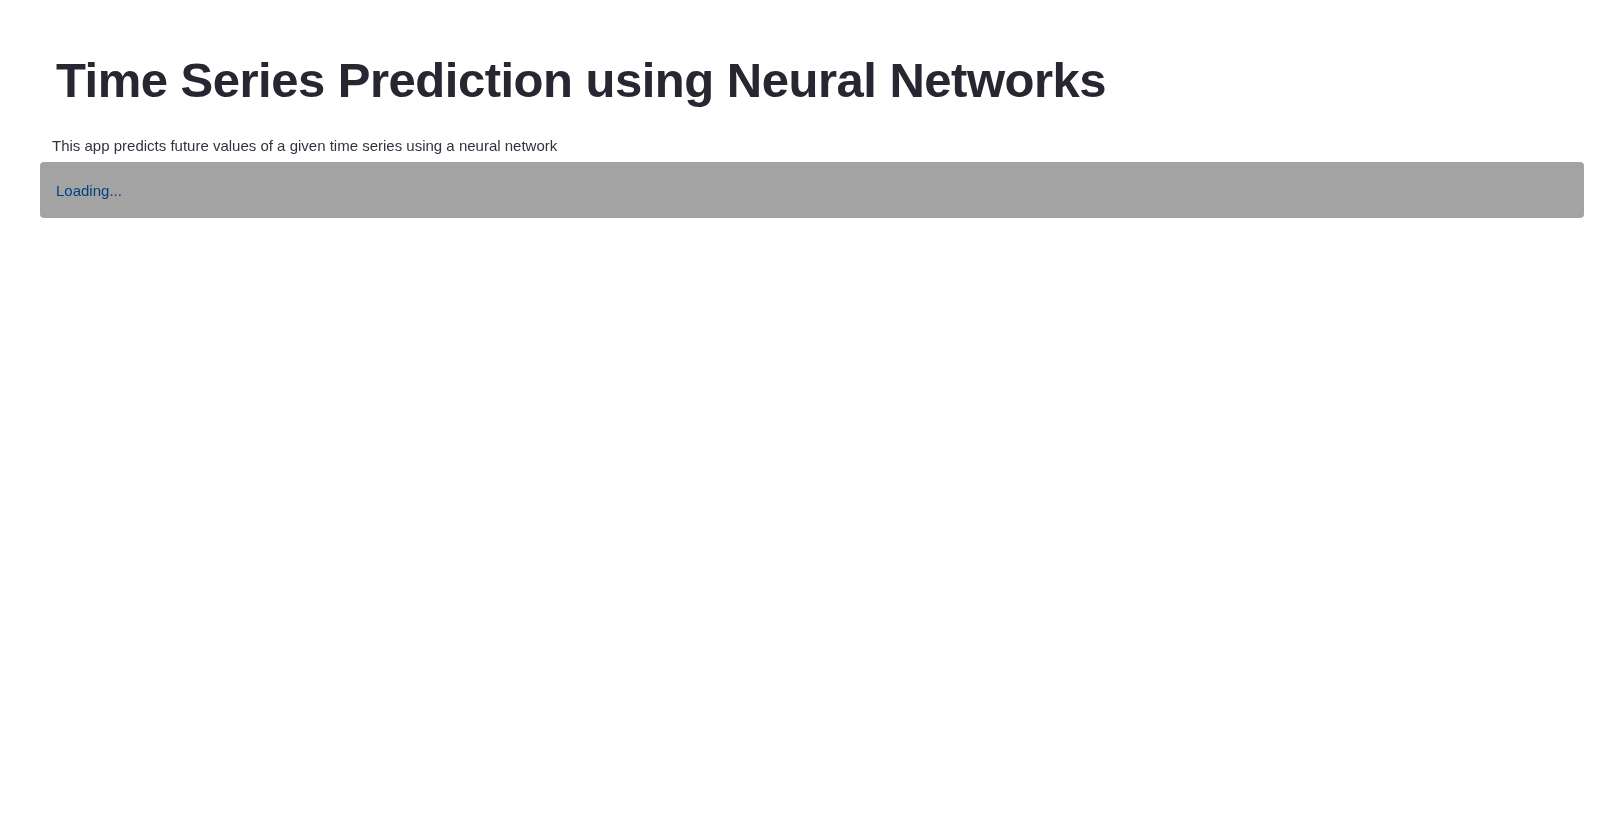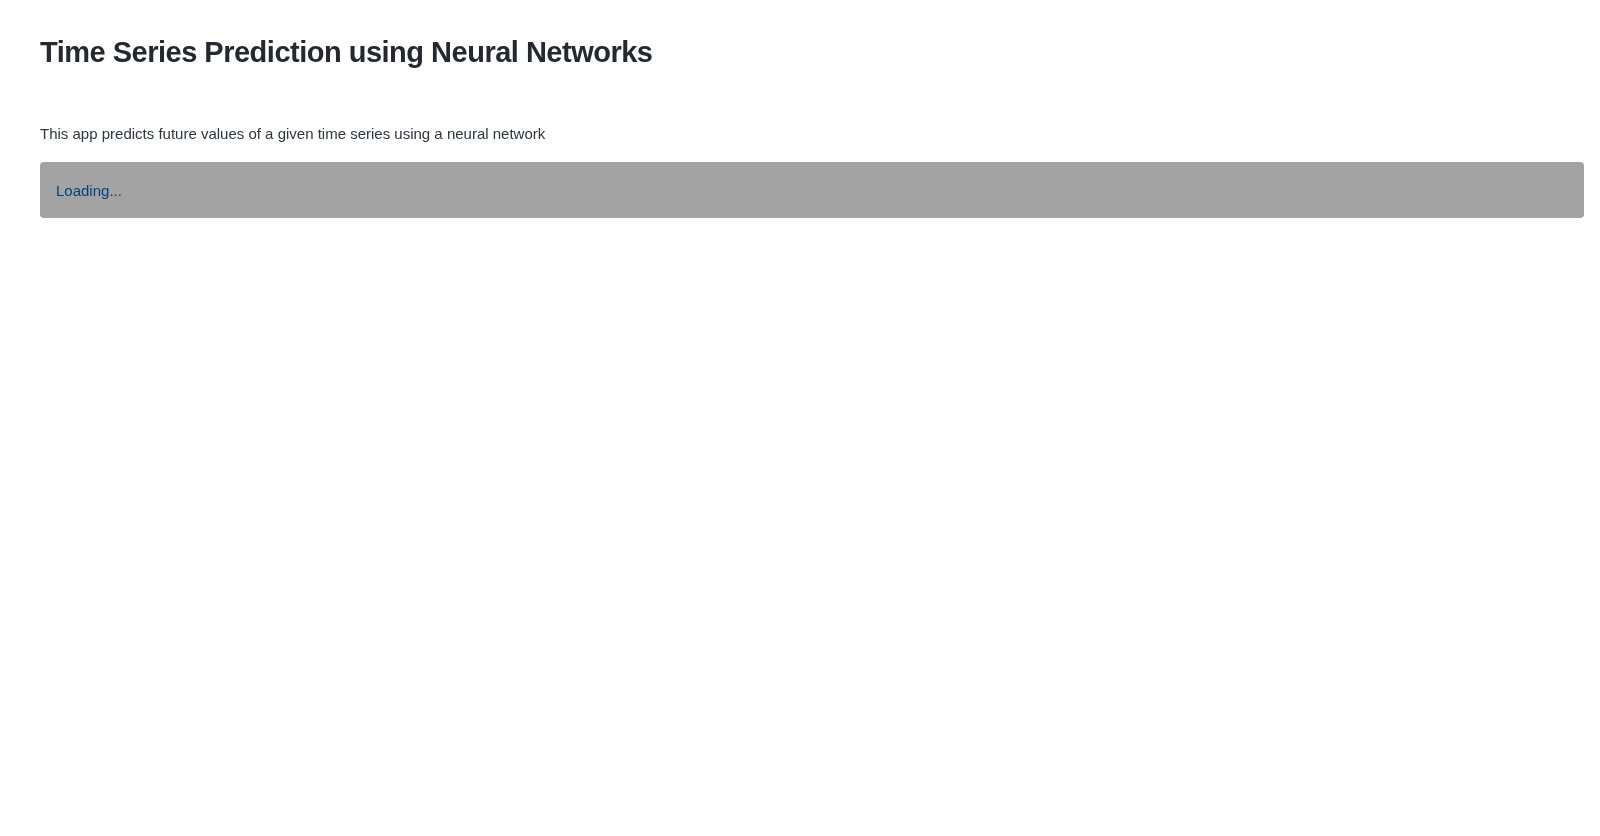--- a/index.html
+++ b/index.html
@@ -15,33 +15,33 @@
       color: #31333f;
     }
     .main {
       position: relative;
       padding: 0 16px 0 40px;
     }
     .page-title {
       position: absolute;
       left: 40px;
       top: 36px;
-      margin: 0;
-      font-size: 29px;
+      margin: 16px;
+      font-size: 49px;
       font-weight: 700;
       letter-spacing: -0.5px;
       color: #262730;
       line-height: 1.15;
       white-space: nowrap;
     }
     .description {
       position: absolute;
       left: 40px;
       top: 124px;
-      margin: 0;
+      margin: 12px;
       font-size: 15px;
       color: #31333f;
       line-height: 1.3;
       white-space: nowrap;
     }
     .info-alert {
       position: absolute;
       left: 40px;
       top: 162px;
       width: 1544px;

